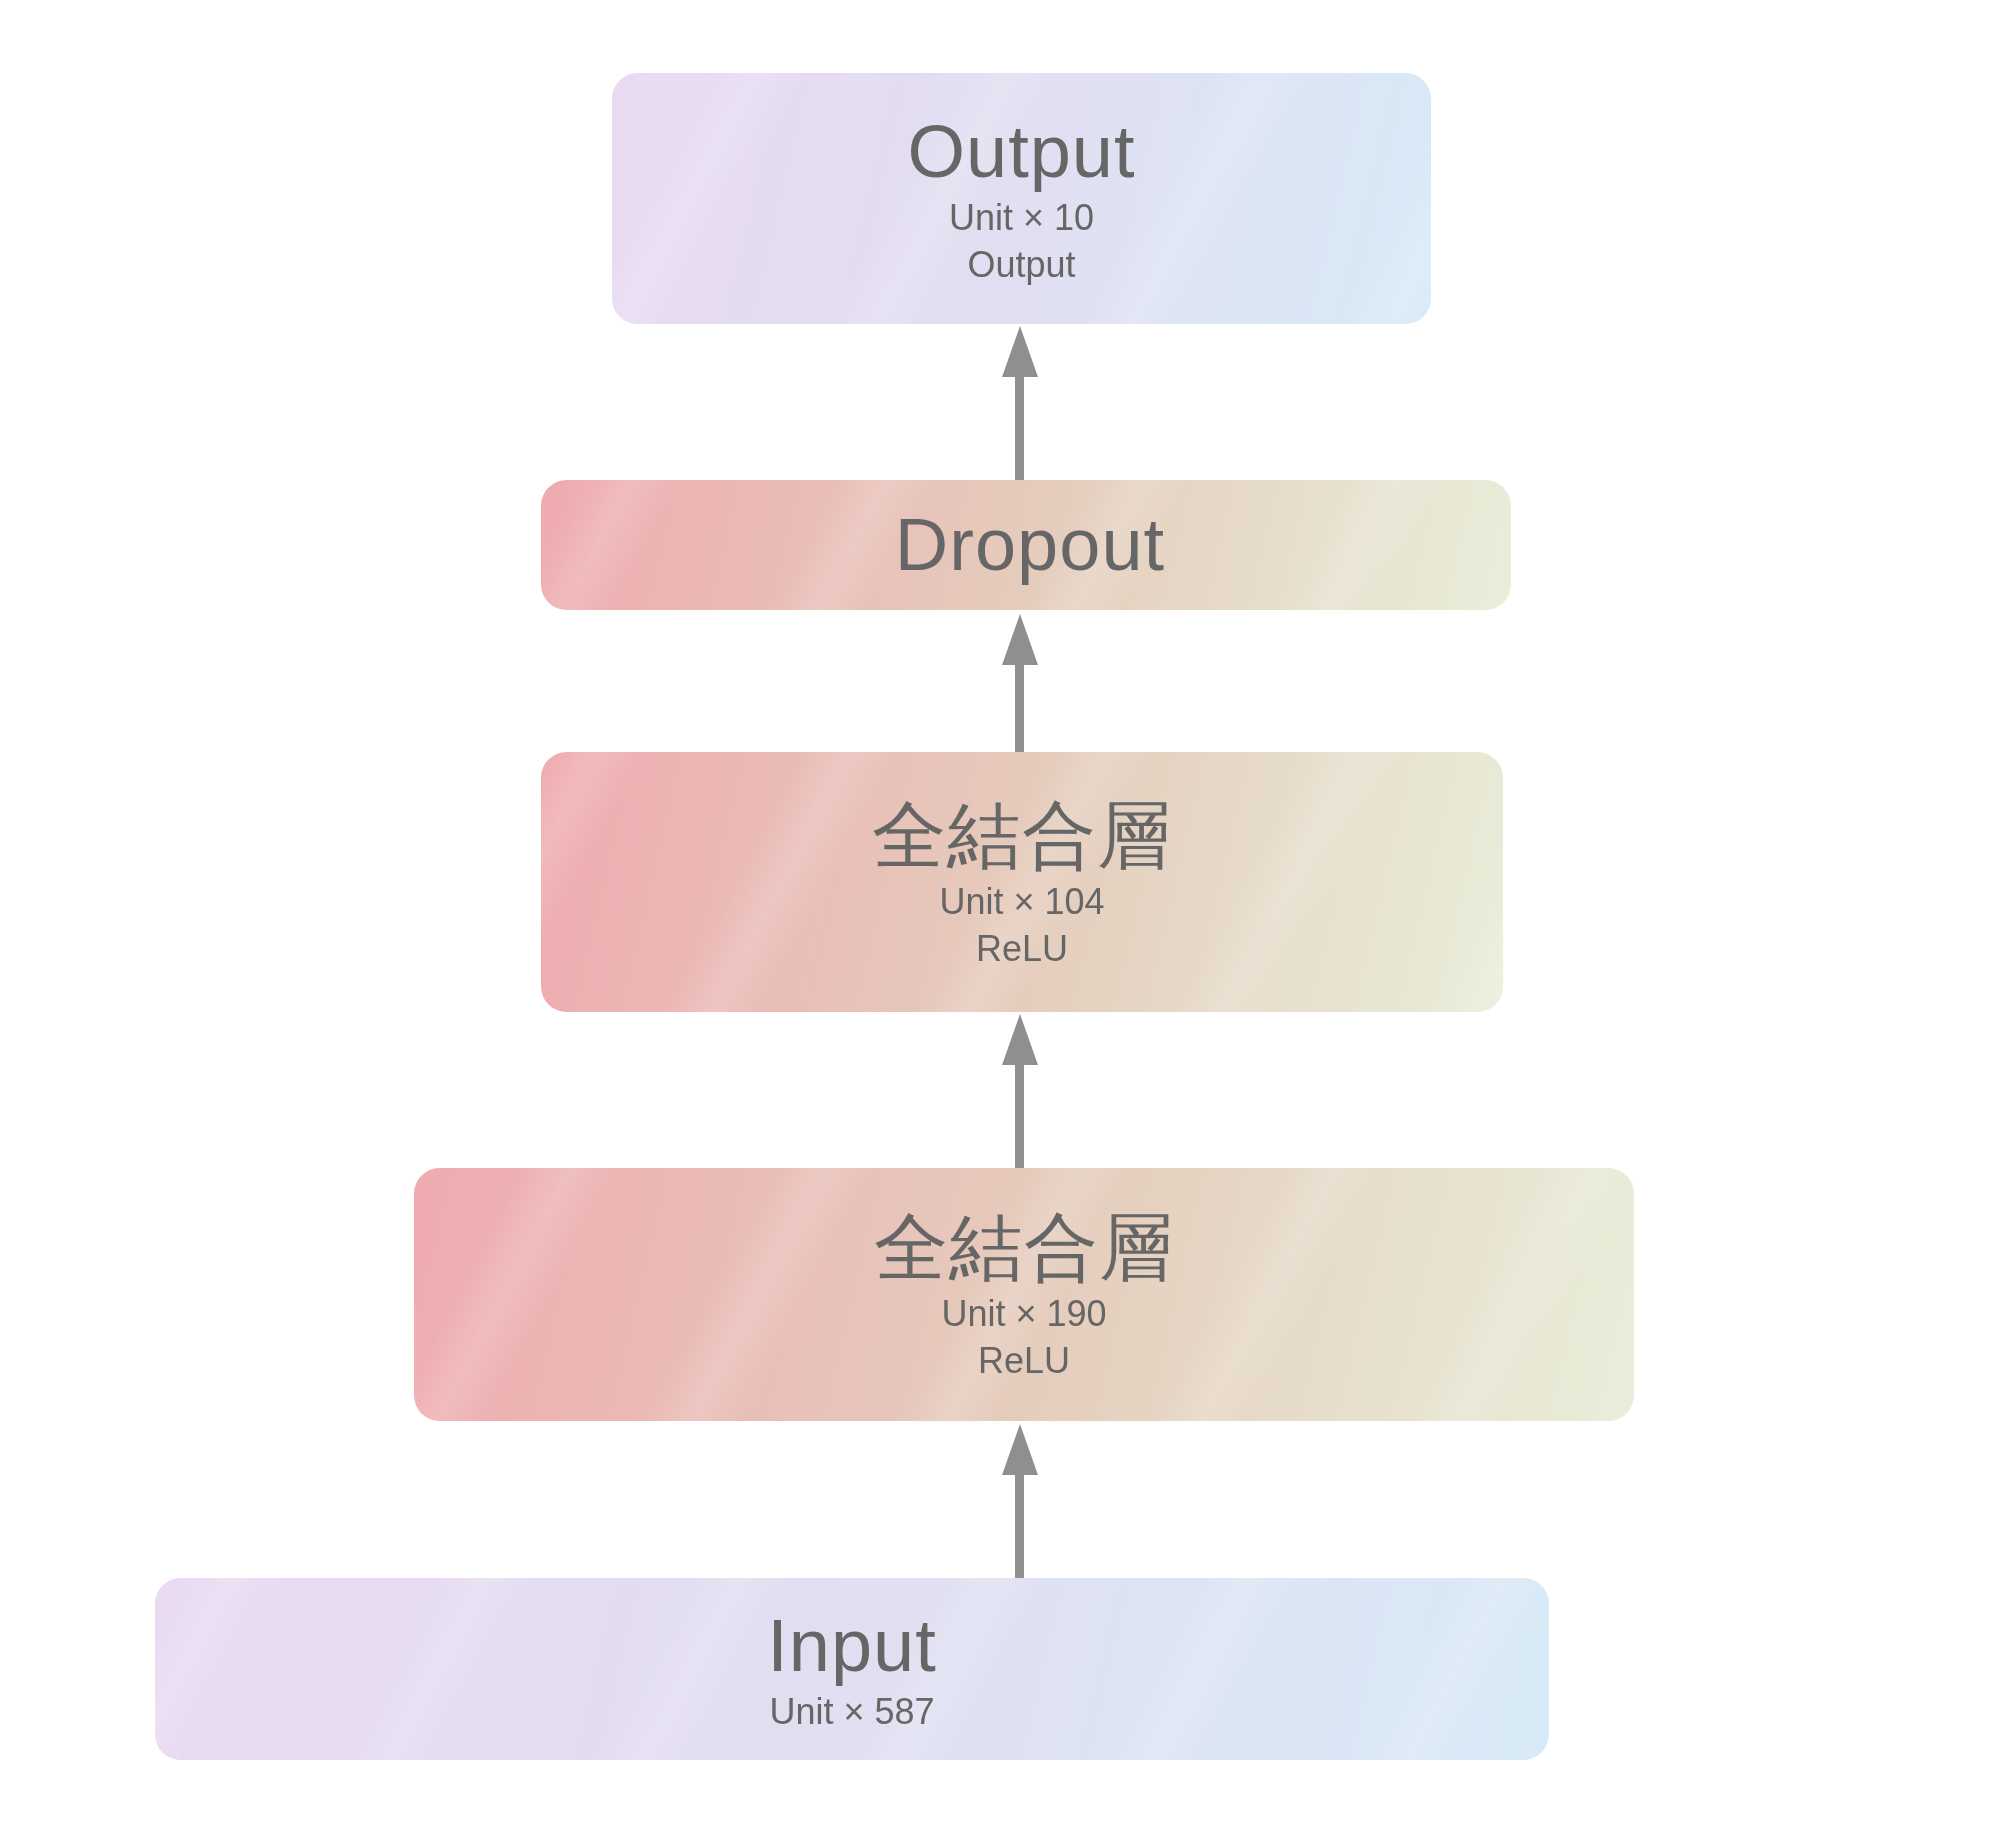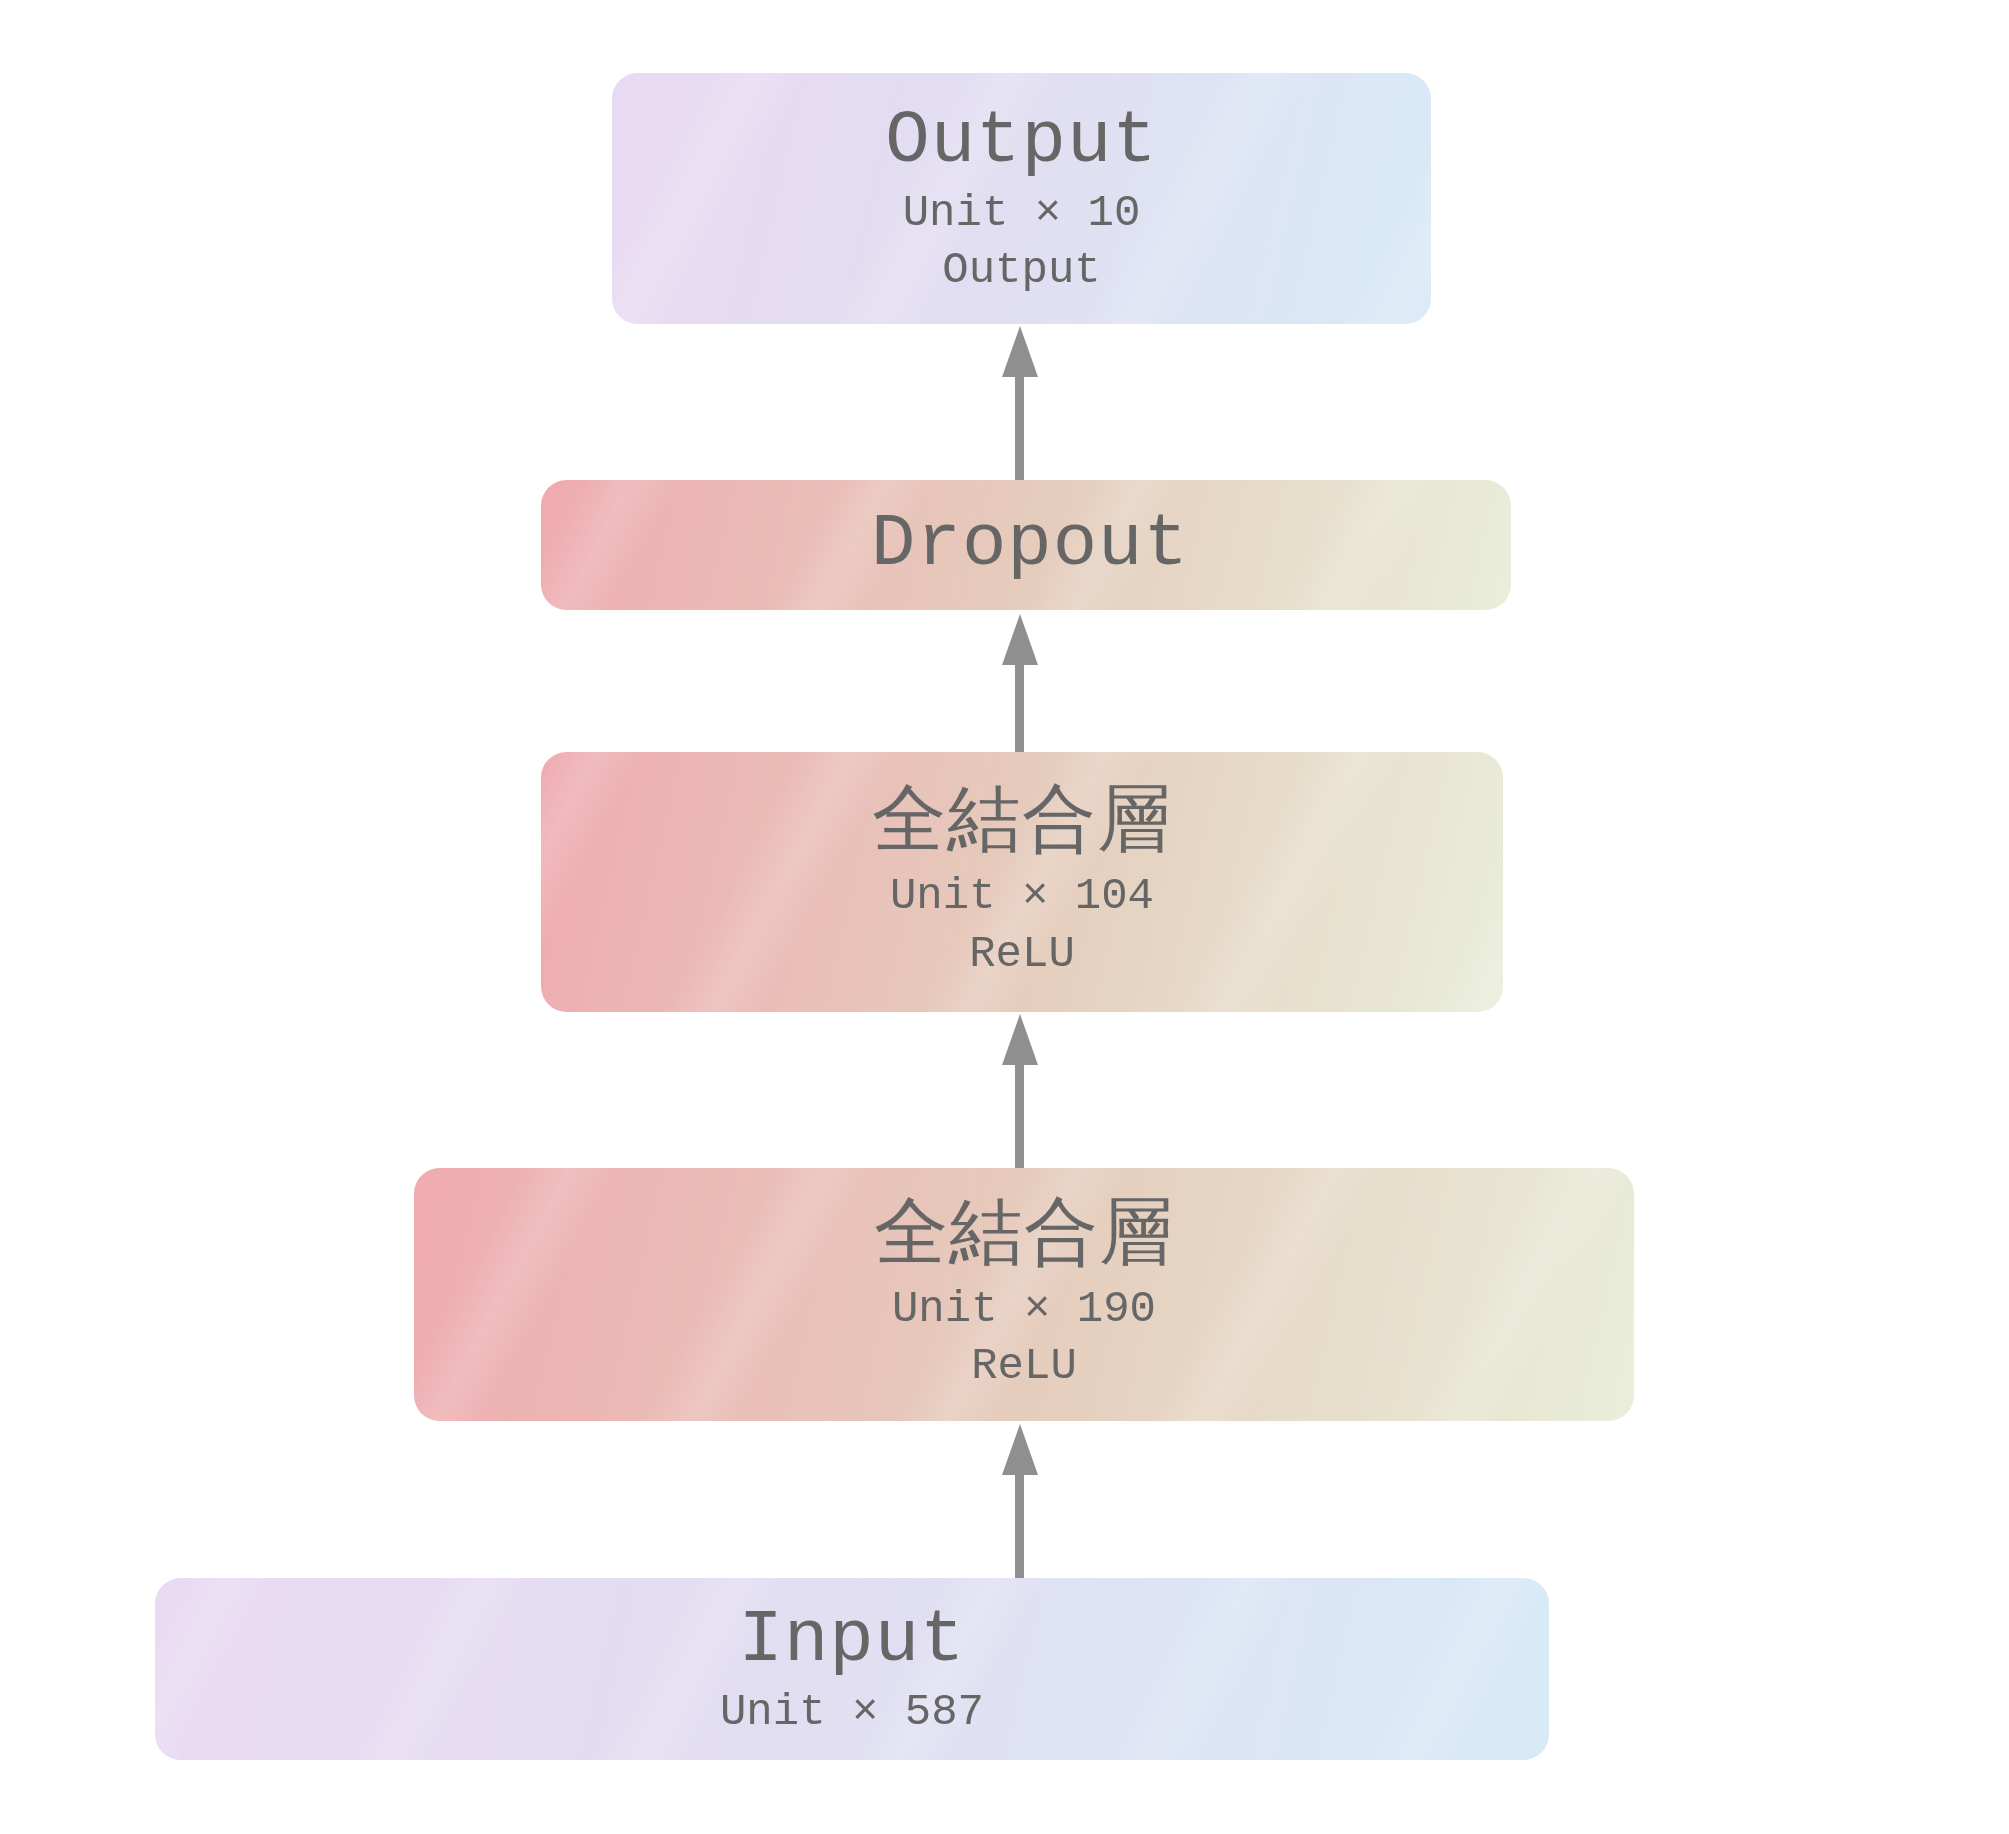--- a/index.html
+++ b/index.html
@@ -17,21 +17,20 @@
   }
   .layer {
     position: absolute;
     border-radius: 25.5px;
     display: flex;
     flex-direction: column;
     align-items: center;
     justify-content: center;
     text-align: center;
     overflow: hidden;
-    font-family: Liberation Mono, monospace;
   }
   
   .layer::after {
     content: "";
     position: absolute;
     inset: -60%;
     background: repeating-linear-gradient(
       118deg,
       rgba(255,255,255,0)   0px,
       rgba(255,255,255,0)   137px,
@@ -47,21 +46,21 @@
     position: relative;
     z-index: 1;
     font-size: 74px;
     line-height: 1.18;
     color: var(--text, #666);
     letter-spacing: 1px;
   }
   .layer .sub {
     position: relative;
     z-index: 1;
-    font-size: 44px;
+    font-size: 36px;
     line-height: 1.3;
     color: var(--text, #666);
   }
 
   .arrow {
     position: absolute;
     width: 37px;
     display: flex;
     flex-direction: column;
     align-items: center;

